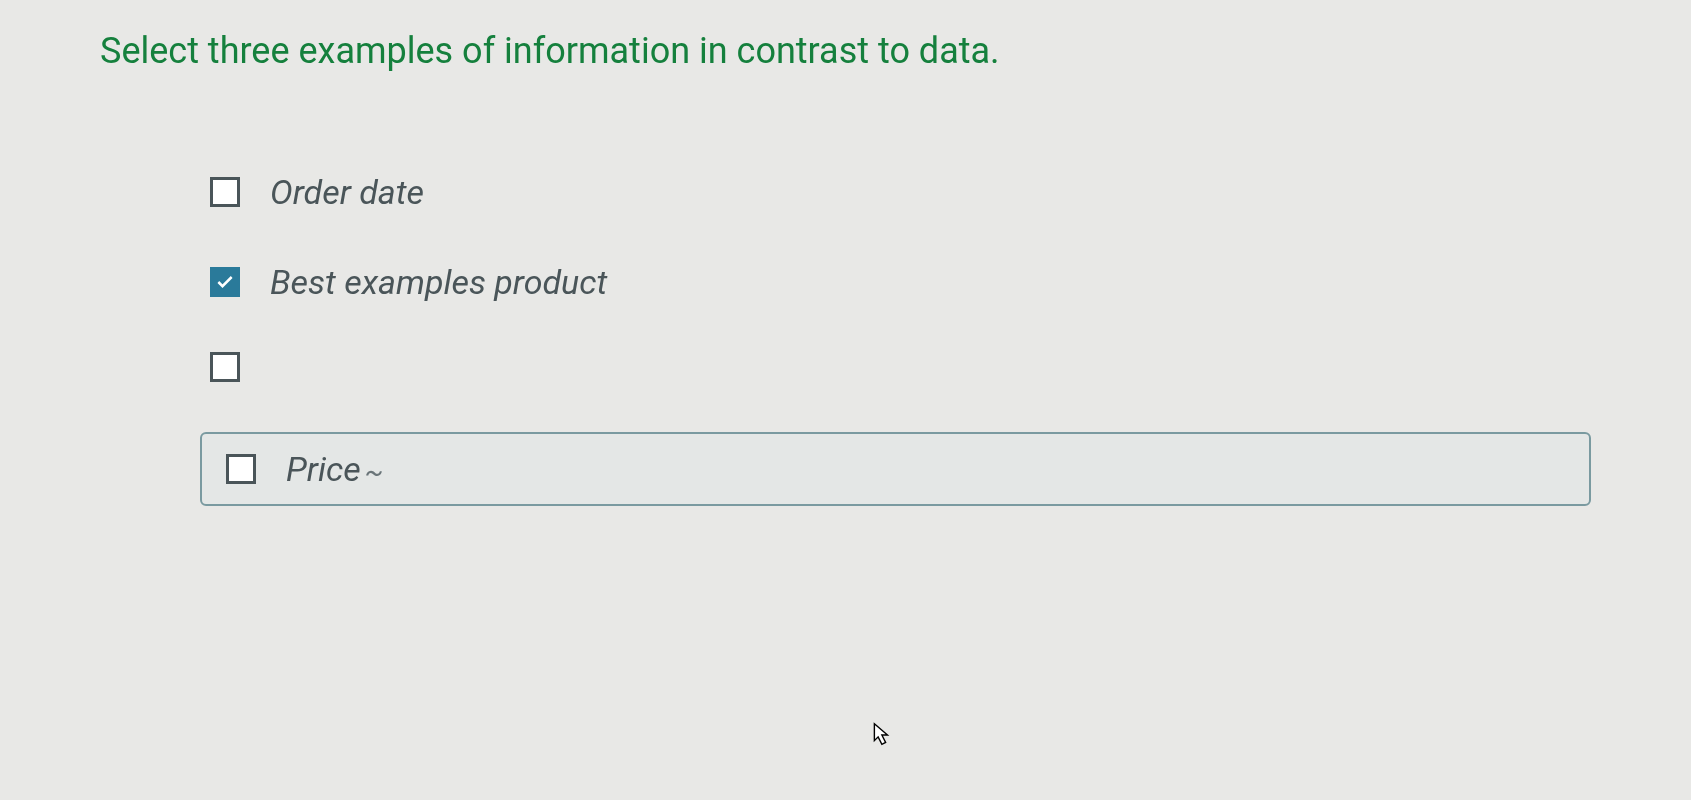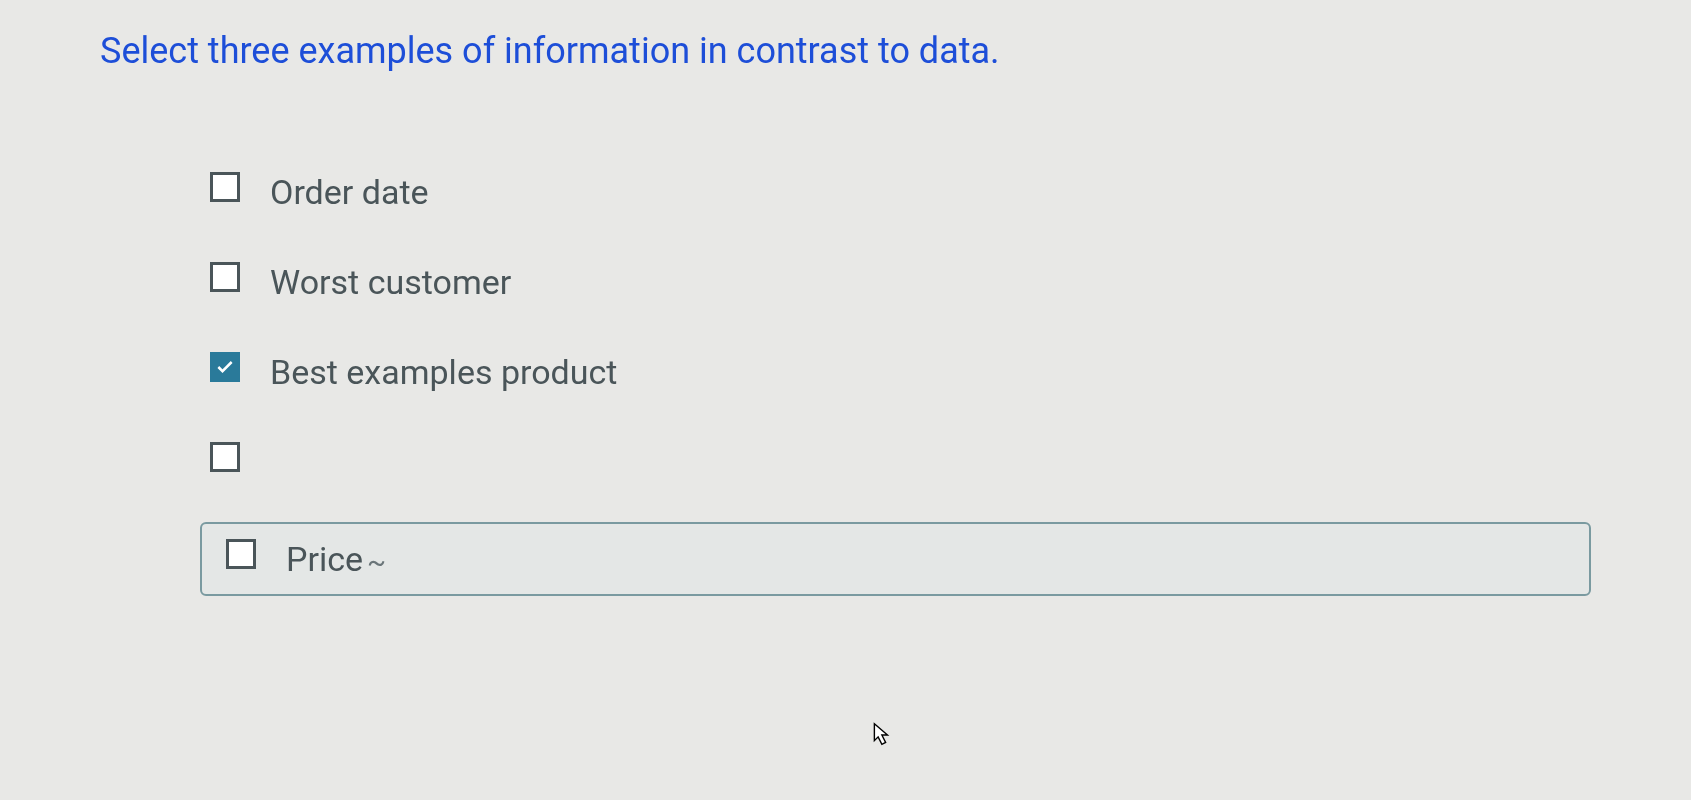--- a/index.html
+++ b/index.html
@@ -10,31 +10,33 @@
     body {
       font-family: -apple-system, BlinkMacSystemFont, 'Segoe UI', Roboto, Helvetica, Arial, sans-serif;
       background: #e8e8e6;
       padding: 30px 100px;
       width: 1691px;
       height: 800px;
       color: #3a4449;
     }
     .question {
       font-size: 36px;
-      color: #1d4ed8;
+      color: #15803d;
       margin-bottom: 100px;
       font-weight: 400;
     }
     .options {
       padding-left: 110px;
     }
     .option {
       display: flex;
+      align-items: center;
       margin-bottom: 50px;
       cursor: pointer;
+      font-style: italic;
     }
     .option.highlighted {
       border: 2px solid #7a9aa0;
       border-radius: 6px;
       padding: 15px 24px;
       margin-left: -10px;
       margin-bottom: 30px;
       background: rgba(220, 230, 232, 0.3);
     }
     .checkbox {
@@ -86,26 +88,20 @@
 
 <div class="options">
 
   <div class="option">
     <div class="checkbox">
       
     </div>
     <span class="option-label">Order date</span>
   </div>
 
-  <div class="option">
-    <div class="checkbox">
-      
-    </div>
-    <span class="option-label">Worst customer</span>
-  </div>
 
   <div class="option">
     <div class="checkbox checked">
       <svg viewBox="0 0 24 24">
         <path d="M4 12 L9 17 L20 6" stroke="#fff" stroke-width="3" fill="none"></path>
       </svg>
     </div>
     <span class="option-label">Best examples product</span>
   </div>
 

